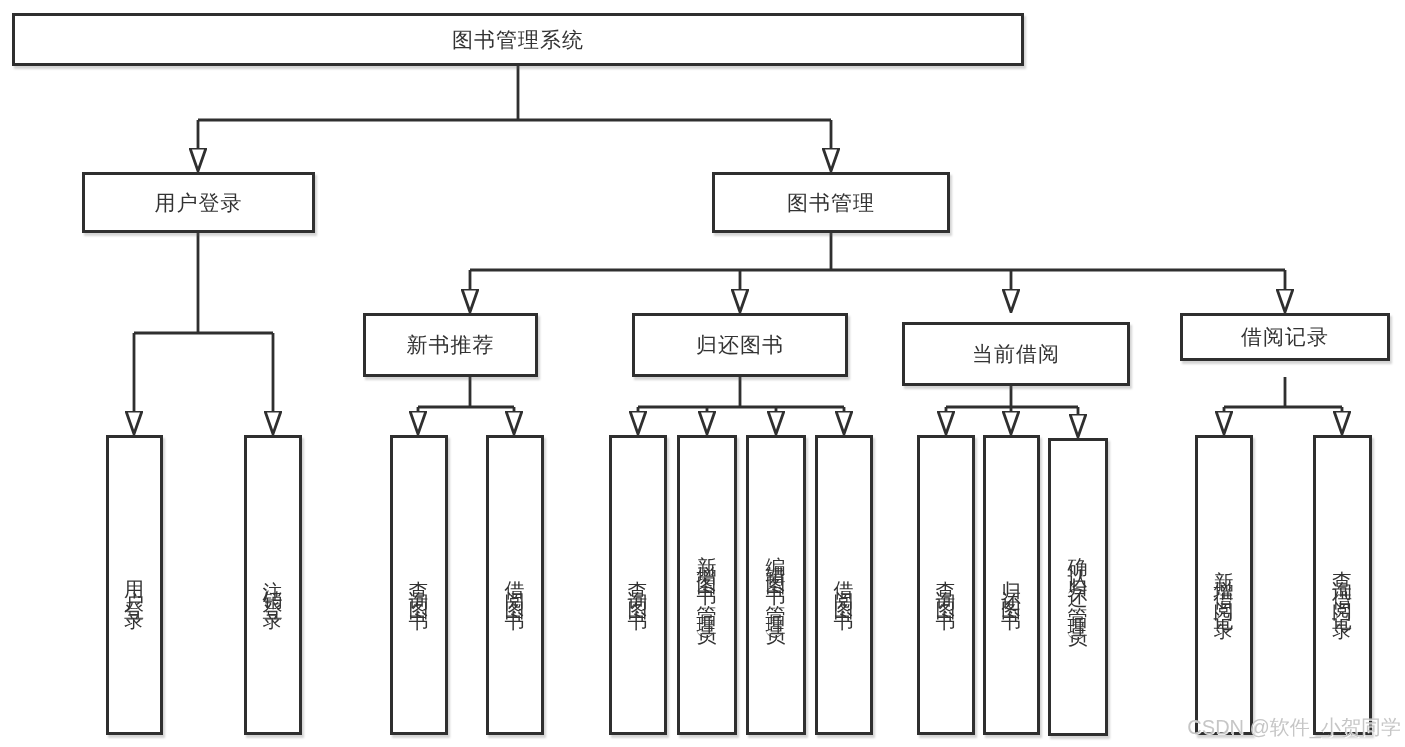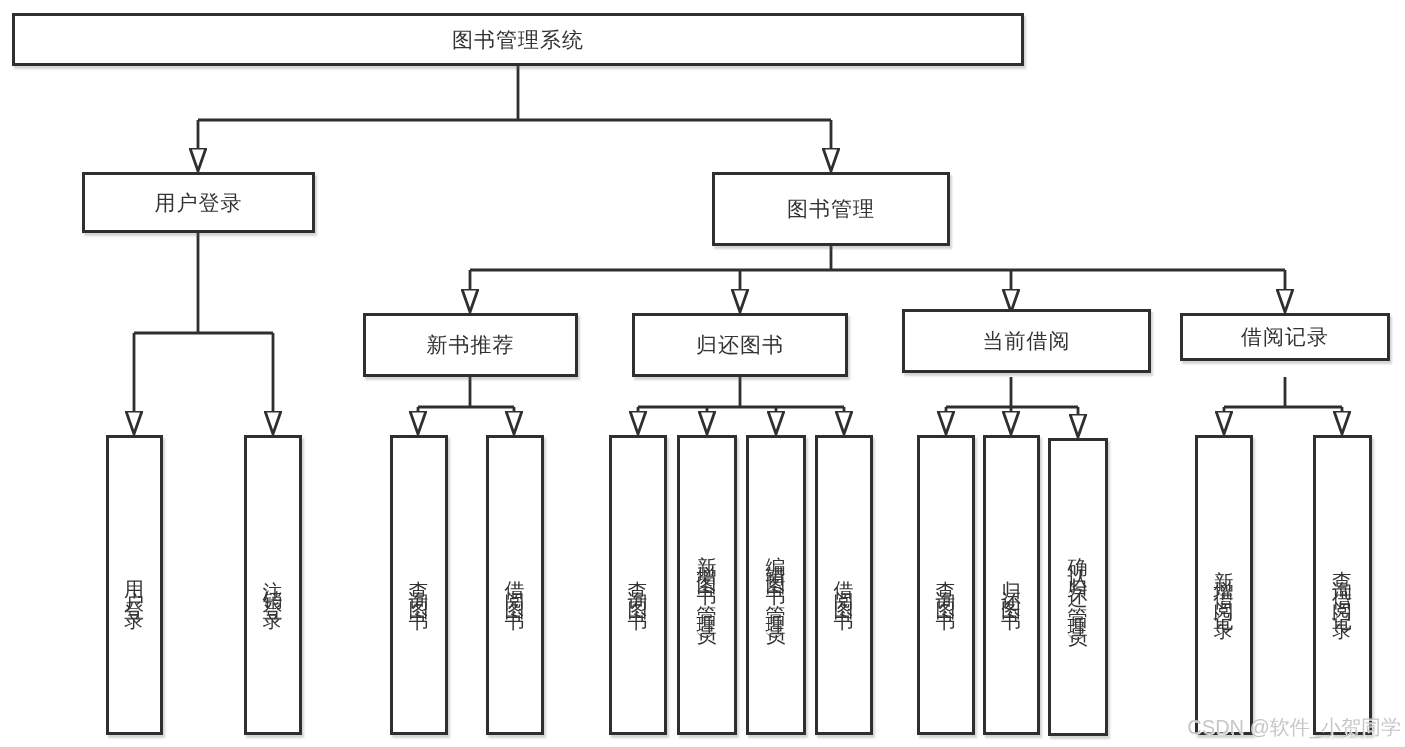--- a/index.html
+++ b/index.html
@@ -110,31 +110,31 @@
     <path d="M1342,407 V412" marker-end="url(#arrow)"></path>
   </svg>
 
   <div class="node h" style="left:12px; top:13px; width:1012px; height:53px;">
     <span>图书管理系统</span>
   </div>
 
   <div class="node h" style="left:82px; top:172px; width:233px; height:61px;">
     <span>用户登录</span>
   </div>
-  <div class="node h" style="left:712px; top:172px; width:238px; height:74px;">
+  <div class="node h" style="left:712px; top:172px; width:238px; height:61px;">
     <span>图书管理</span>
   </div>
 
-  <div class="node h" style="left:363px; top:313px; width:215px; height:64px;">
+  <div class="node h" style="left:363px; top:313px; width:175px; height:64px;">
     <span>新书推荐</span>
   </div>
   <div class="node h" style="left:632px; top:313px; width:216px; height:64px;">
     <span>归还图书</span>
   </div>
-  <div class="node h" style="left:902px; top:309px; width:249px; height:64px;text-align:right;">
+  <div class="node h" style="left:902px; top:322px; width:228px; height:64px;text-align:right;">
     <span>当前借阅</span>
   </div>
   <div class="node h" style="left:1180px; top:313px; width:210px; height:48px;">
     <span>借阅记录</span>
   </div>
 
   <div class="node v" style="left:106px; top:435px; width:57px; height:300px;">
     <span>用户登录</span>
   </div>
   <div class="node v" style="left:244px; top:435px; width:58px; height:300px;">

